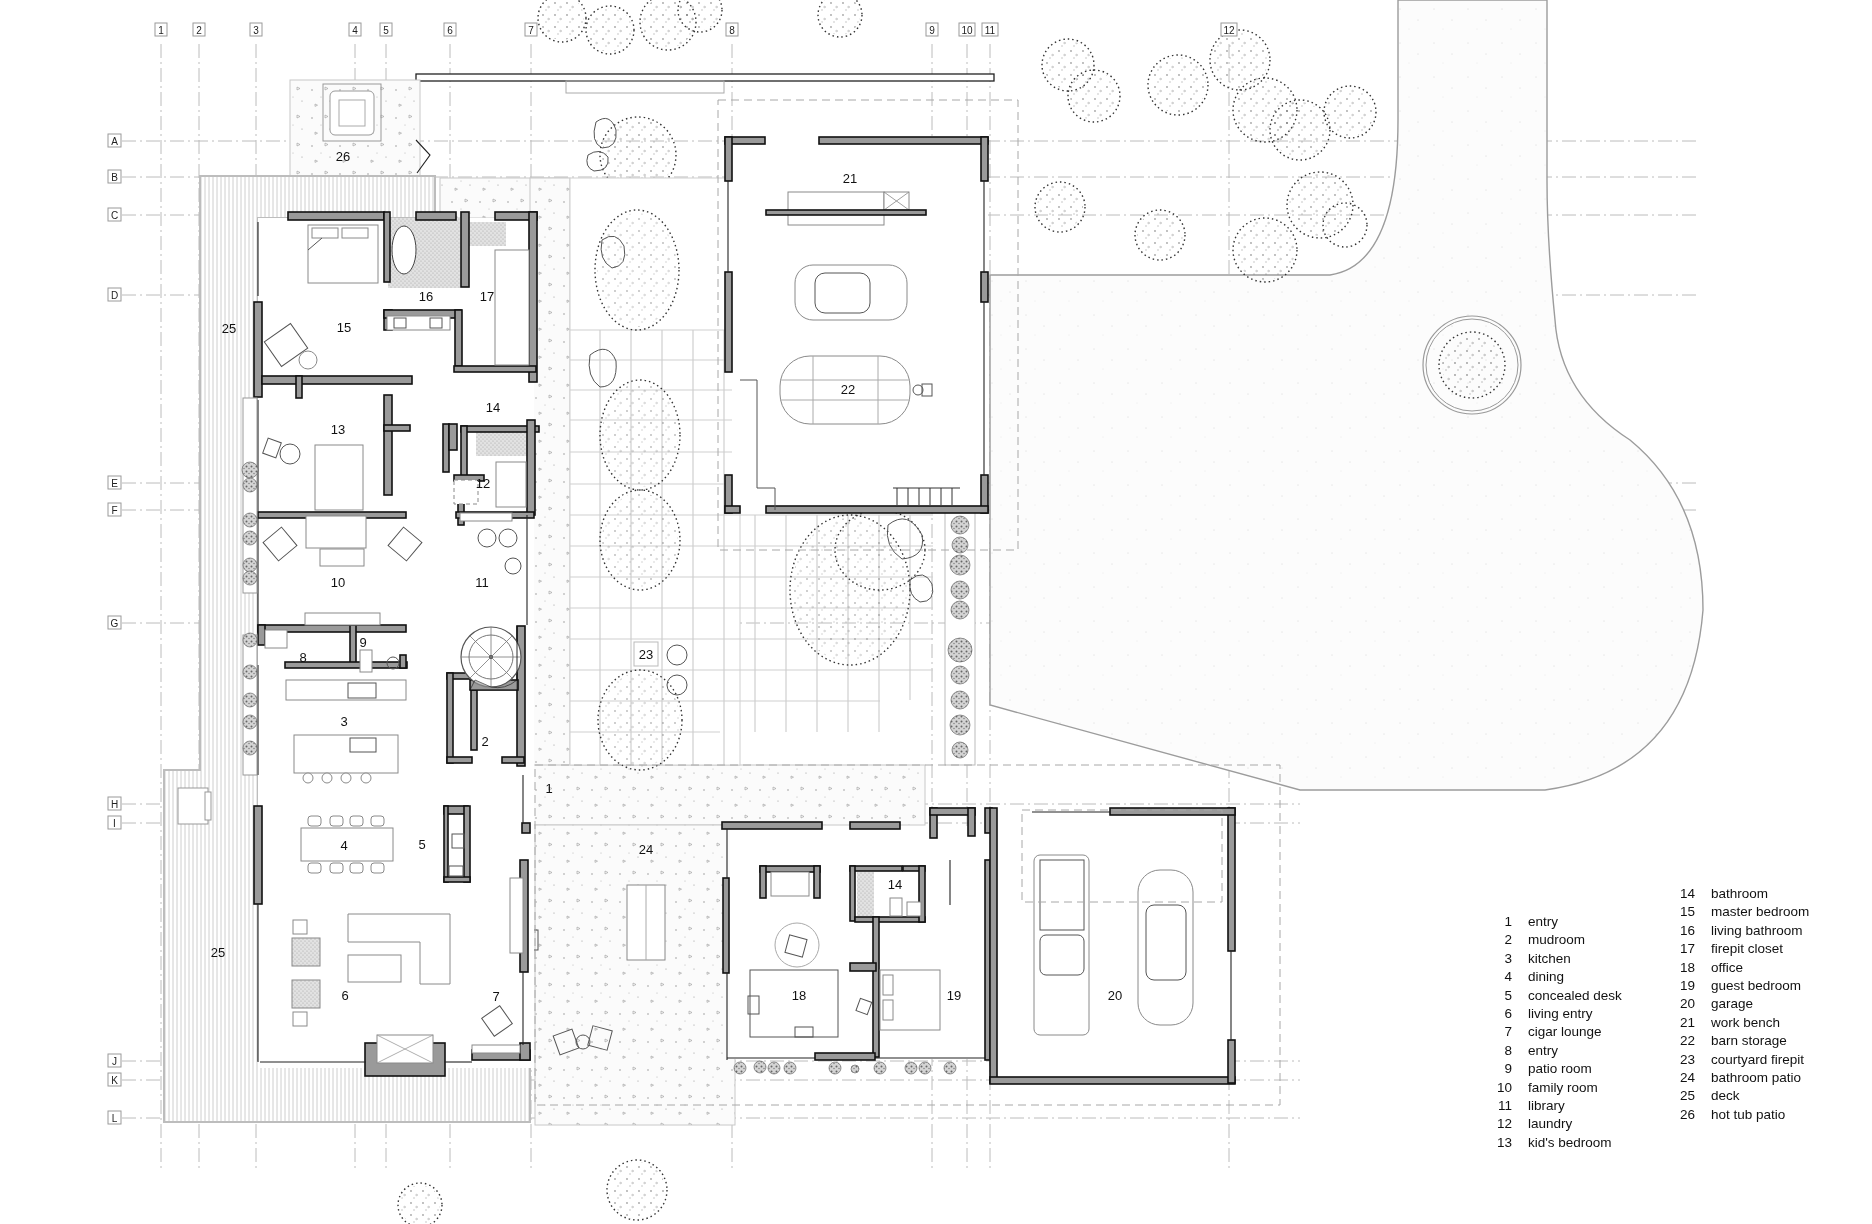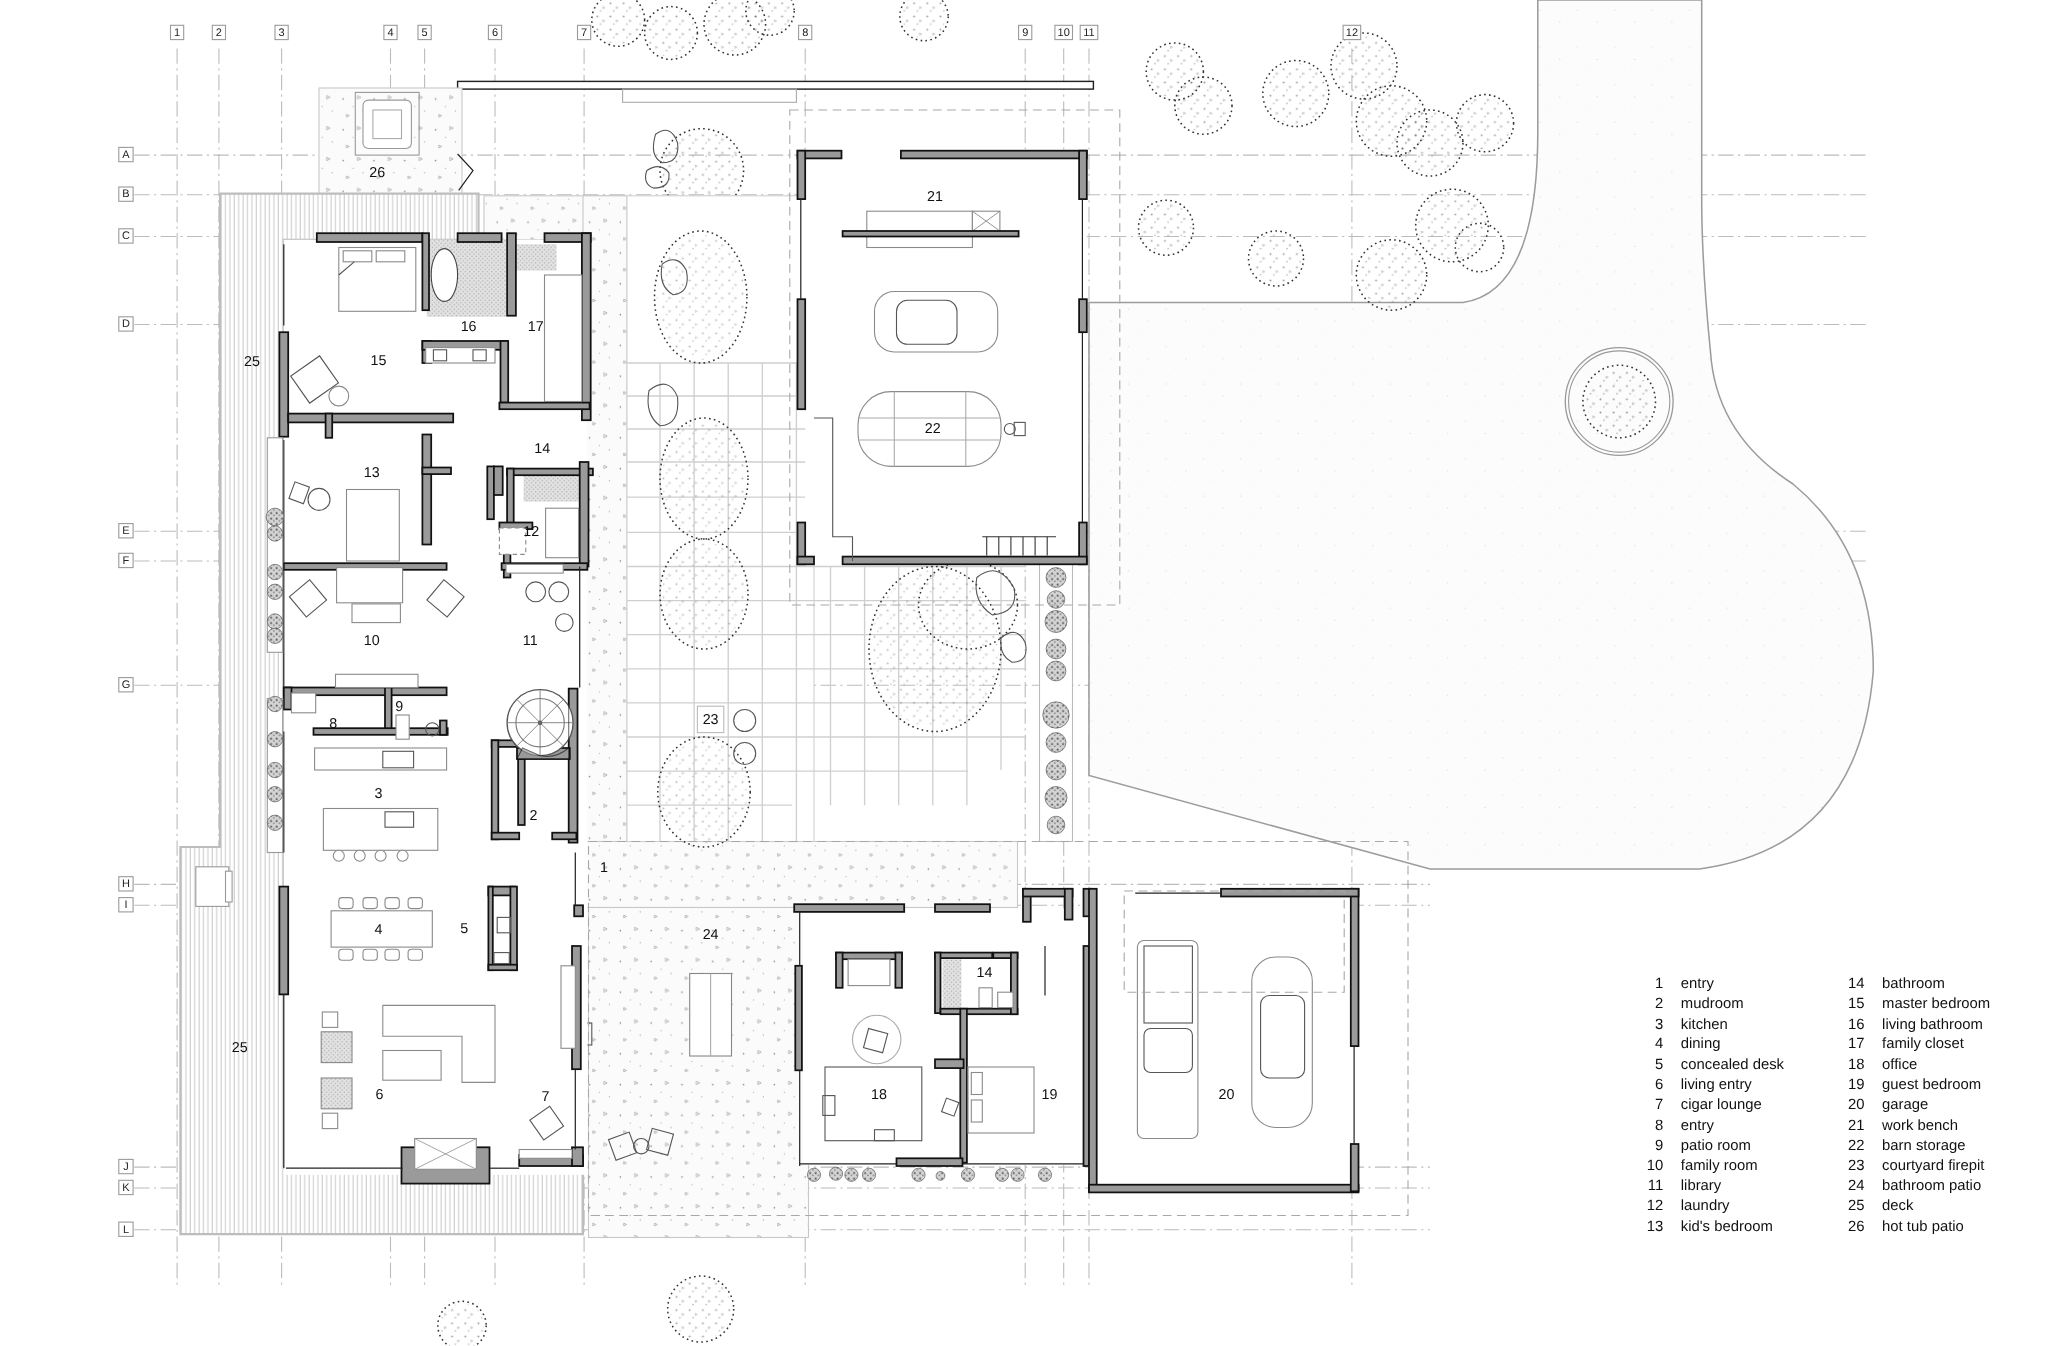--- a/index.html
+++ b/index.html
@@ -22,21 +22,21 @@
   .tree-fill { fill:url(#foliage); stroke:none; }
   .shrub { fill:url(#shrubPat); stroke:#555; stroke-width:0.6; }
   .room-num { font-size:13px; fill:#111; text-anchor:middle; dominant-baseline:central;
               font-family:"Liberation Sans", sans-serif; }
   .tiled-floor { fill:url(#hatch); stroke:none; }
   .drive { fill:url(#speckleLight); stroke:#9c9c9c; stroke-width:1.4; }
 
   #legend { position:absolute; left:1490px; top:885px; width:370px;
             font-family:"Liberation Sans", sans-serif; font-size:13.5px; color:#111; }
   .legend-col { position:absolute; top:0; }
-  .legend-col.left { left:0; }
+  .legend-col.left { left:0;margin-top:28px; }
   .legend-col.right { left:183px; }
   .legend-row { height:18.4px; line-height:18.4px; white-space:nowrap; }
   .legend-num { display:inline-block; width:22px; text-align:right; margin-right:16px; }
 </style>
 </head>
 <body>
 
 <svg id="plan" viewBox="0 0 1872 1224" xmlns="http://www.w3.org/2000/svg">
   <defs>
     <pattern id="speckle" width="28" height="28" patternUnits="userSpaceOnUse">
@@ -676,21 +676,21 @@
     <div class="legend-row"><span class="legend-num">9</span><span>patio room</span></div>
     <div class="legend-row"><span class="legend-num">10</span><span>family room</span></div>
     <div class="legend-row"><span class="legend-num">11</span><span>library</span></div>
     <div class="legend-row"><span class="legend-num">12</span><span>laundry</span></div>
     <div class="legend-row"><span class="legend-num">13</span><span>kid's bedroom</span></div>
   </div>
   <div class="legend-col right">
     <div class="legend-row"><span class="legend-num">14</span><span>bathroom</span></div>
     <div class="legend-row"><span class="legend-num">15</span><span>master bedroom</span></div>
     <div class="legend-row"><span class="legend-num">16</span><span>living bathroom</span></div>
-    <div class="legend-row"><span class="legend-num">17</span><span>family closet</span></div>
+    <div class="legend-row"><span class="legend-num">17</span><span>firepit closet</span></div>
     <div class="legend-row"><span class="legend-num">18</span><span>office</span></div>
     <div class="legend-row"><span class="legend-num">19</span><span>guest bedroom</span></div>
     <div class="legend-row"><span class="legend-num">20</span><span>garage</span></div>
     <div class="legend-row"><span class="legend-num">21</span><span>work bench</span></div>
     <div class="legend-row"><span class="legend-num">22</span><span>barn storage</span></div>
     <div class="legend-row"><span class="legend-num">23</span><span>courtyard firepit</span></div>
     <div class="legend-row"><span class="legend-num">24</span><span>bathroom patio</span></div>
     <div class="legend-row"><span class="legend-num">25</span><span>deck</span></div>
     <div class="legend-row"><span class="legend-num">26</span><span>hot tub patio</span></div>
   </div>

